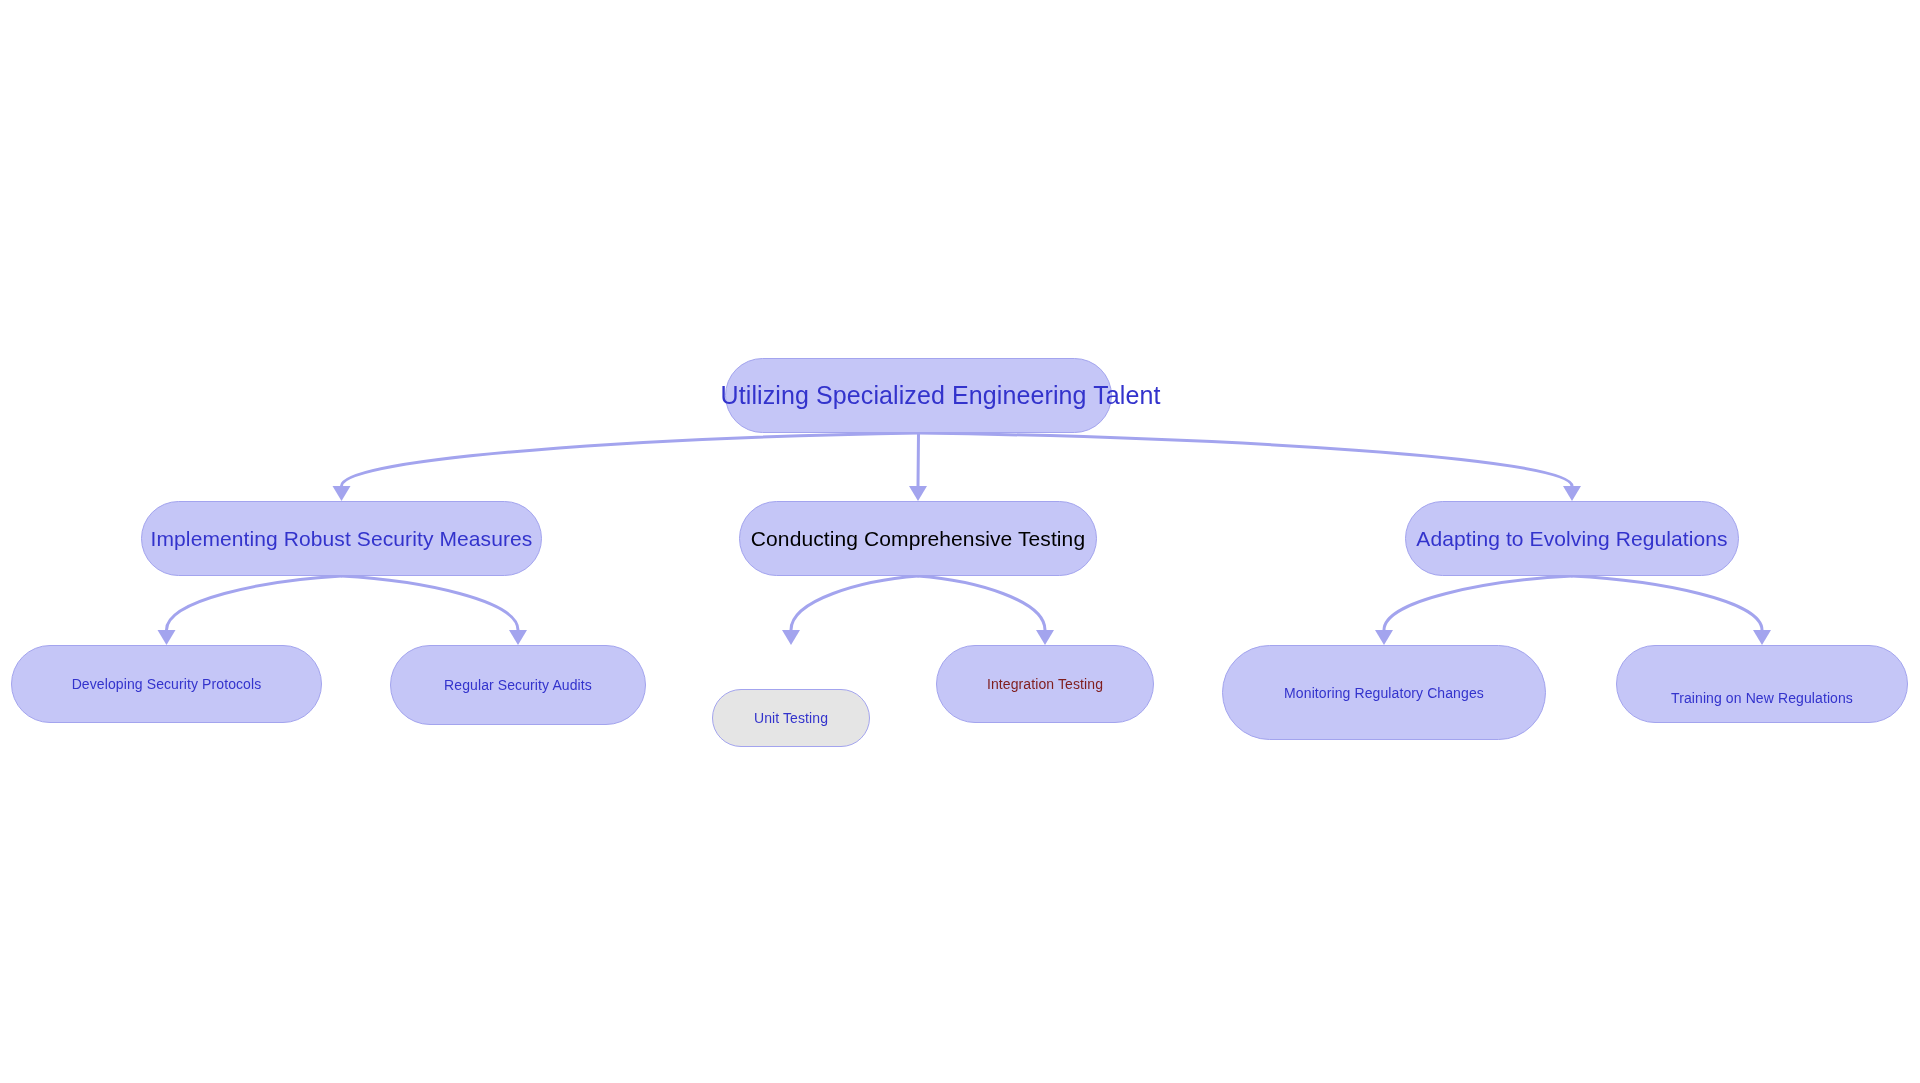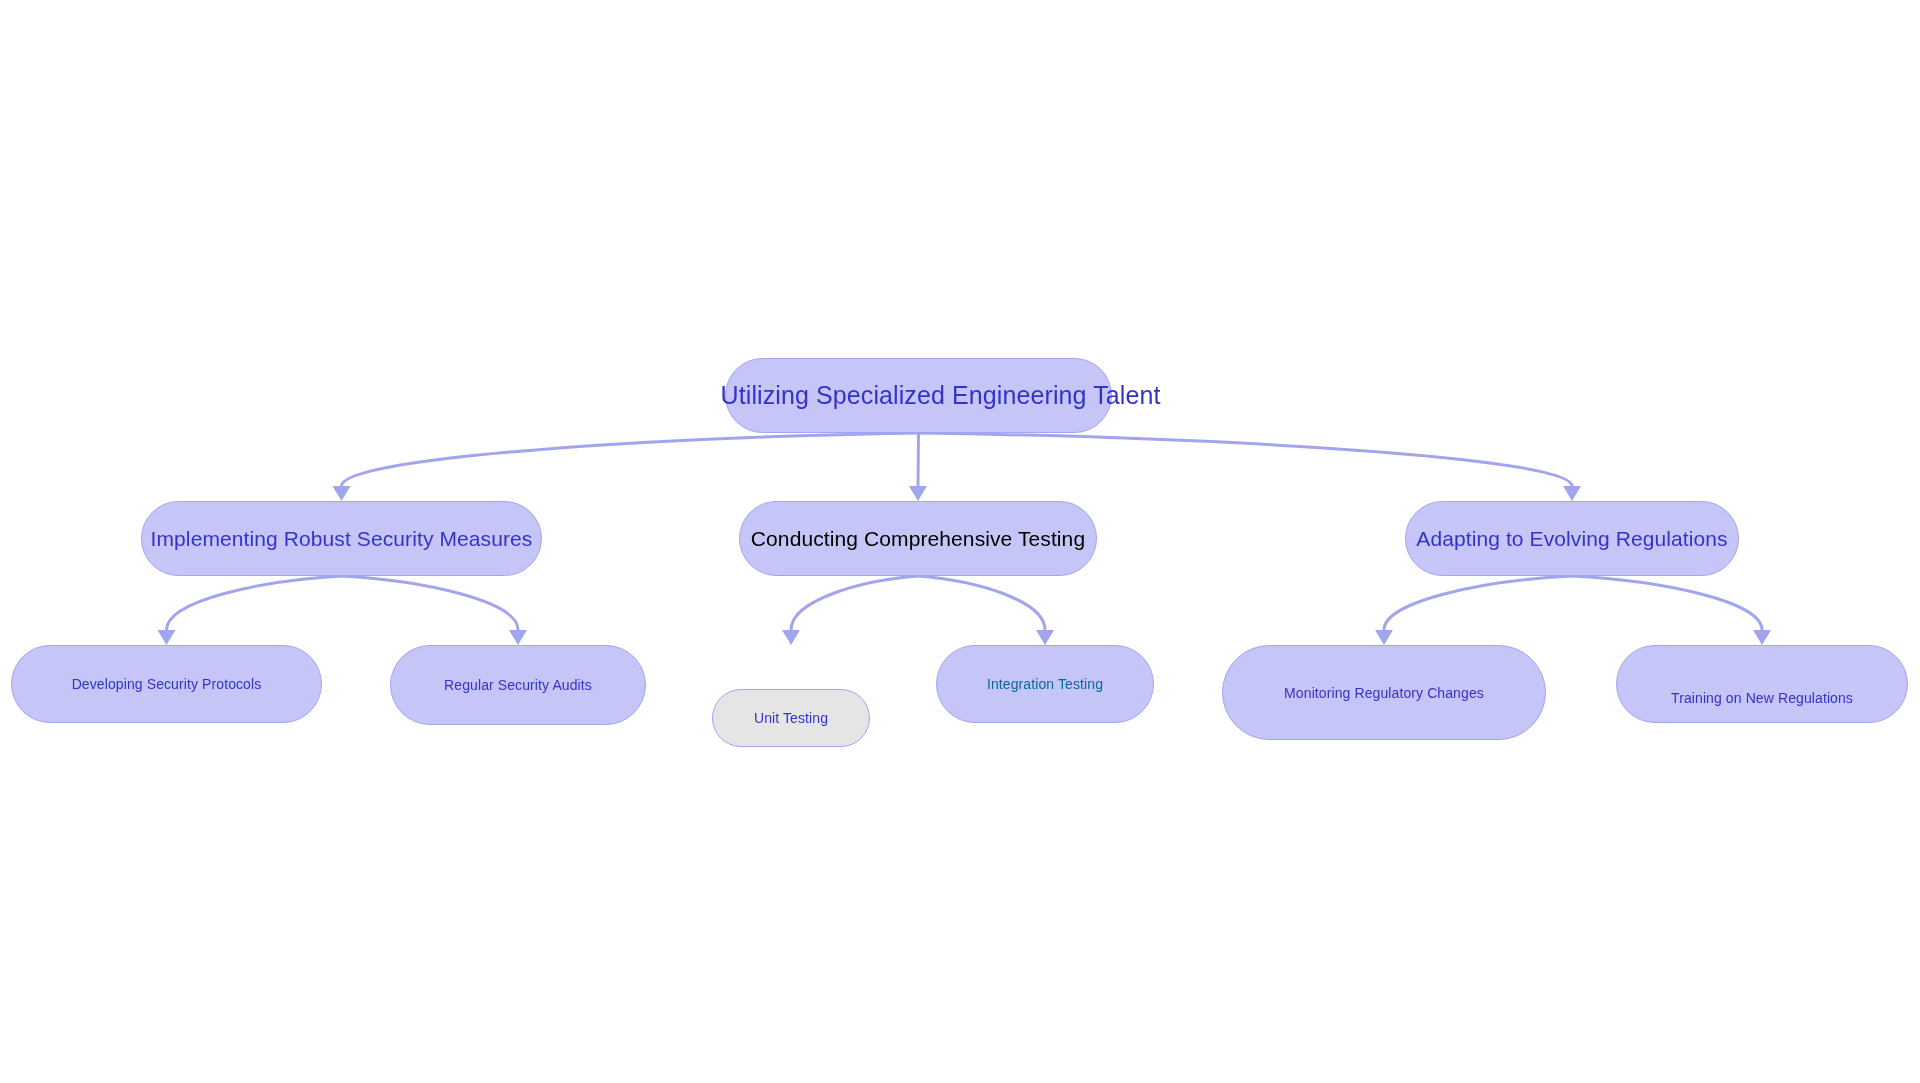--- a/index.html
+++ b/index.html
@@ -104,21 +104,21 @@
       <div class="node level-leaf" style="left: 11px; top: 645px; width: 311px; height: 78px; background: rgb(197, 198, 247); border-color: rgb(163, 164, 238);">
         <span class="node-label" style="color: rgb(51, 51, 204);">Developing Security Protocols</span>
       </div>
       <div class="node level-leaf" style="left: 390px; top: 645px; width: 256px; height: 80px; background: rgb(197, 198, 247); border-color: rgb(163, 164, 238);">
         <span class="node-label" style="color: rgb(51, 51, 204);">Regular Security Audits</span>
       </div>
       <div class="node level-leaf" style="left: 712px; top: 645px; width: 158px; height: 58px; background: #e5e5e5; border-color: rgb(163, 164, 238); margin-top: 44px;">
         <span class="node-label" style="color: rgb(51, 51, 204);">Unit Testing</span>
       </div>
       <div class="node level-leaf" style="left: 936px; top: 645px; width: 218px; height: 78px; background: rgb(197, 198, 247); border-color: rgb(163, 164, 238);">
-        <span class="node-label" style="color: #0369a1;">Integration Testing</span>
+        <span class="node-label" style="color: #7f1d1d;">Integration Testing</span>
       </div>
       <div class="node level-leaf" style="left: 1222px; top: 645px; width: 324px; height: 95px; background: rgb(197, 198, 247); border-color: rgb(163, 164, 238);">
         <span class="node-label" style="color: rgb(51, 51, 204);">Monitoring Regulatory Changes</span>
       </div>
       <div class="node level-leaf" style="left: 1616px; top: 645px; width: 292px; height: 78px; background: rgb(197, 198, 247); border-color: rgb(163, 164, 238);">
         <span class="node-label" style="color: rgb(51, 51, 204); margin-top: 28px;">Training on New Regulations</span>
       </div>
     </div>
 </div>
 

